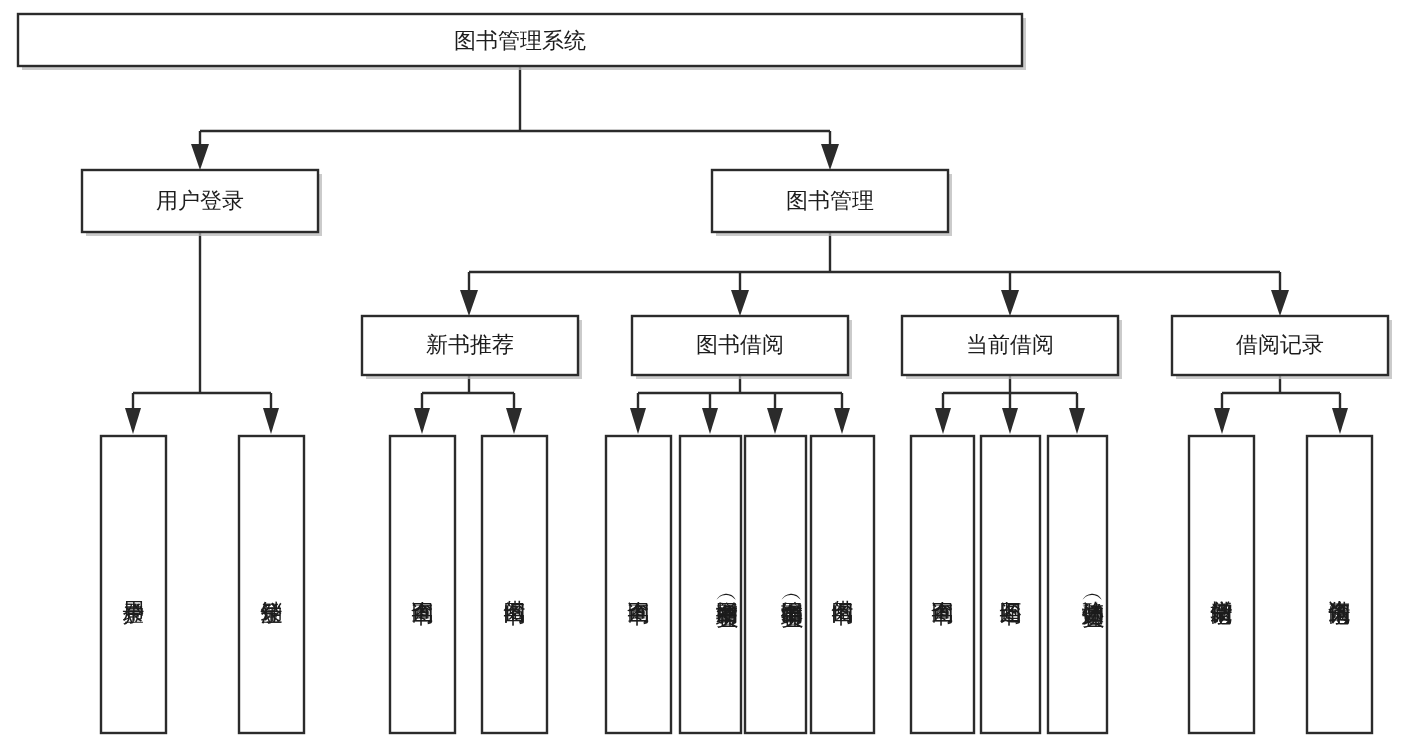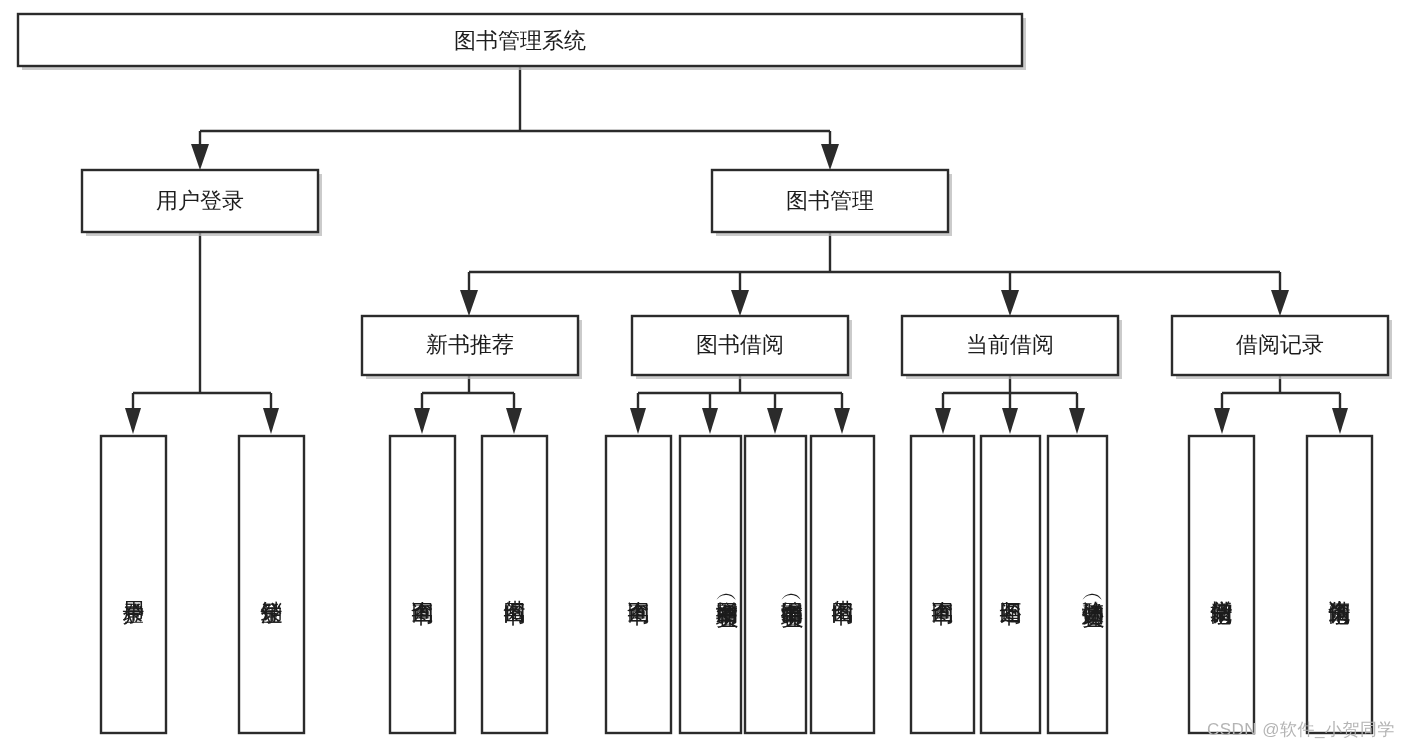--- a/index.html
+++ b/index.html
@@ -211,14 +211,13 @@
   <div class="vlabel" style="left:911px; top:436px; width:63px; height:297px; display:flex; align-items:center; justify-content:center;">查询图书</div>
 
   <div class="vlabel" style="left:981px; top:436px; width:59px; height:297px; display:flex; align-items:center; justify-content:center;">归还图书</div>
 
   <div class="vlabel" style="left:1048px; top:436px; width:59px; height:297px; display:flex; align-items:flex-start; justify-content:center; padding-top:6px; box-sizing:border-box;">确认归还（管理员）</div>
 
   <div class="vlabel" style="left:1189px; top:436px; width:65px; height:297px; display:flex; align-items:center; justify-content:center;">新增借阅记录</div>
 
   <div class="vlabel" style="left:1307px; top:436px; width:65px; height:297px; display:flex; align-items:center; justify-content:center;">查询借阅记录</div>
 
-  <div class="watermark">CSDN @软件_小贺同学</div>
 </div>
 
 </body></html>

